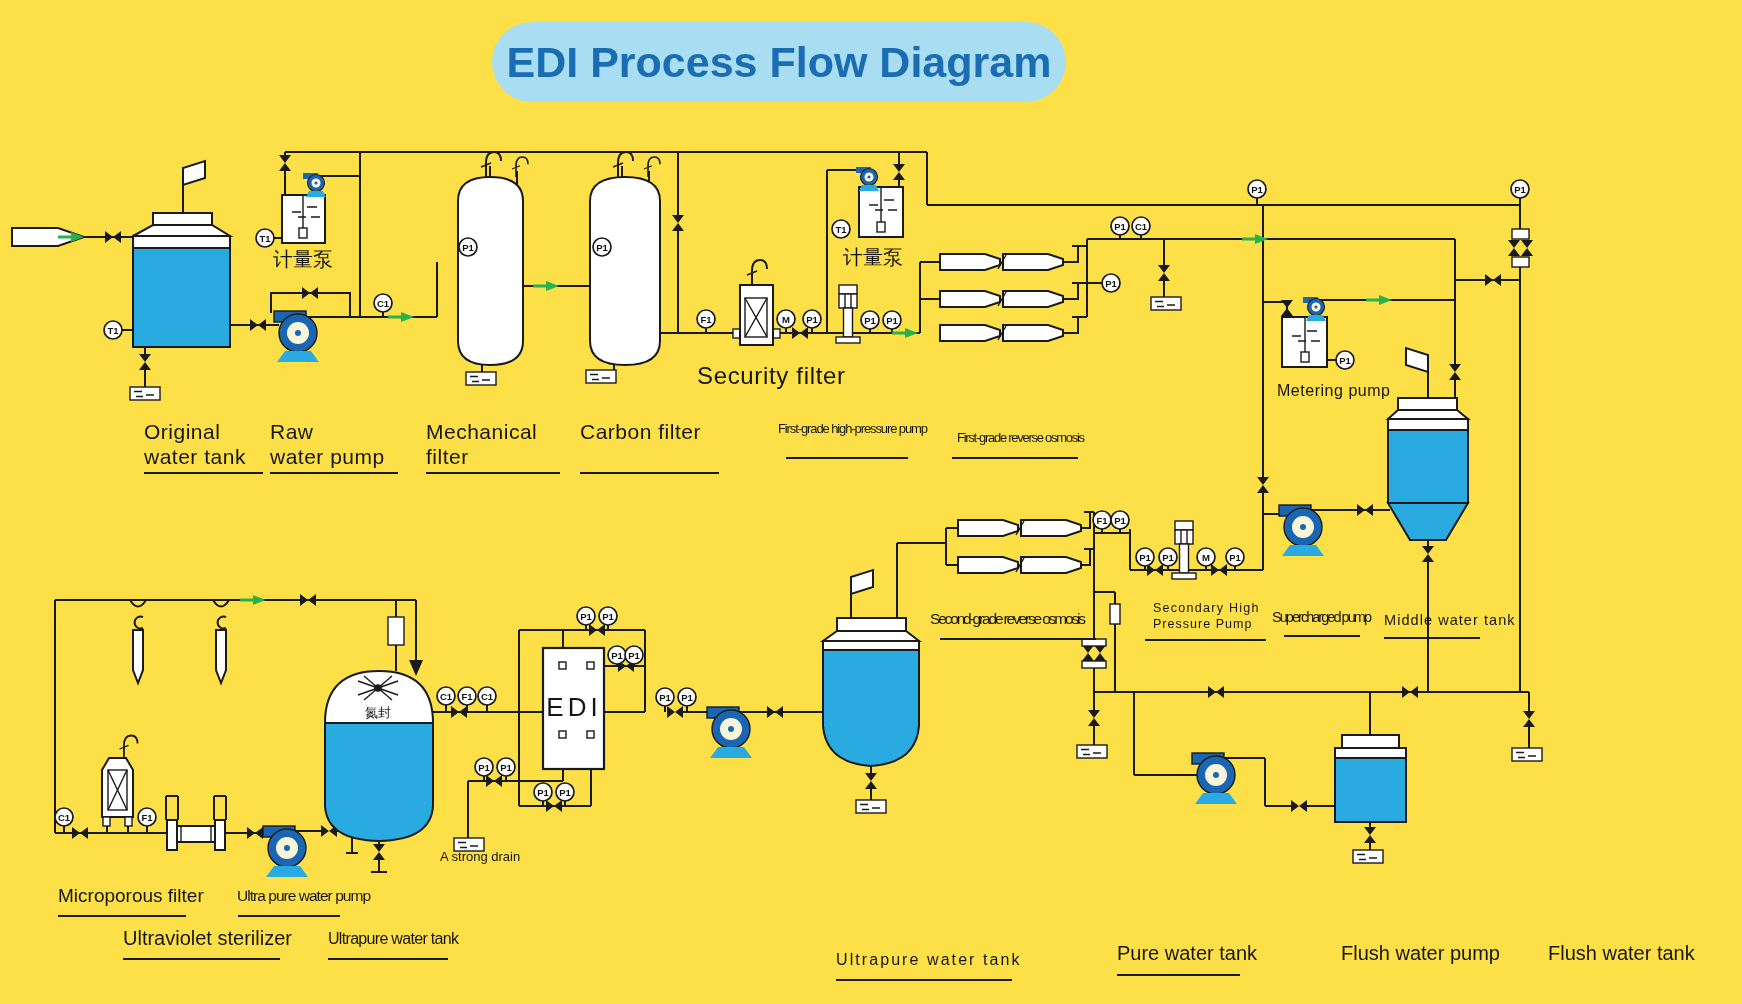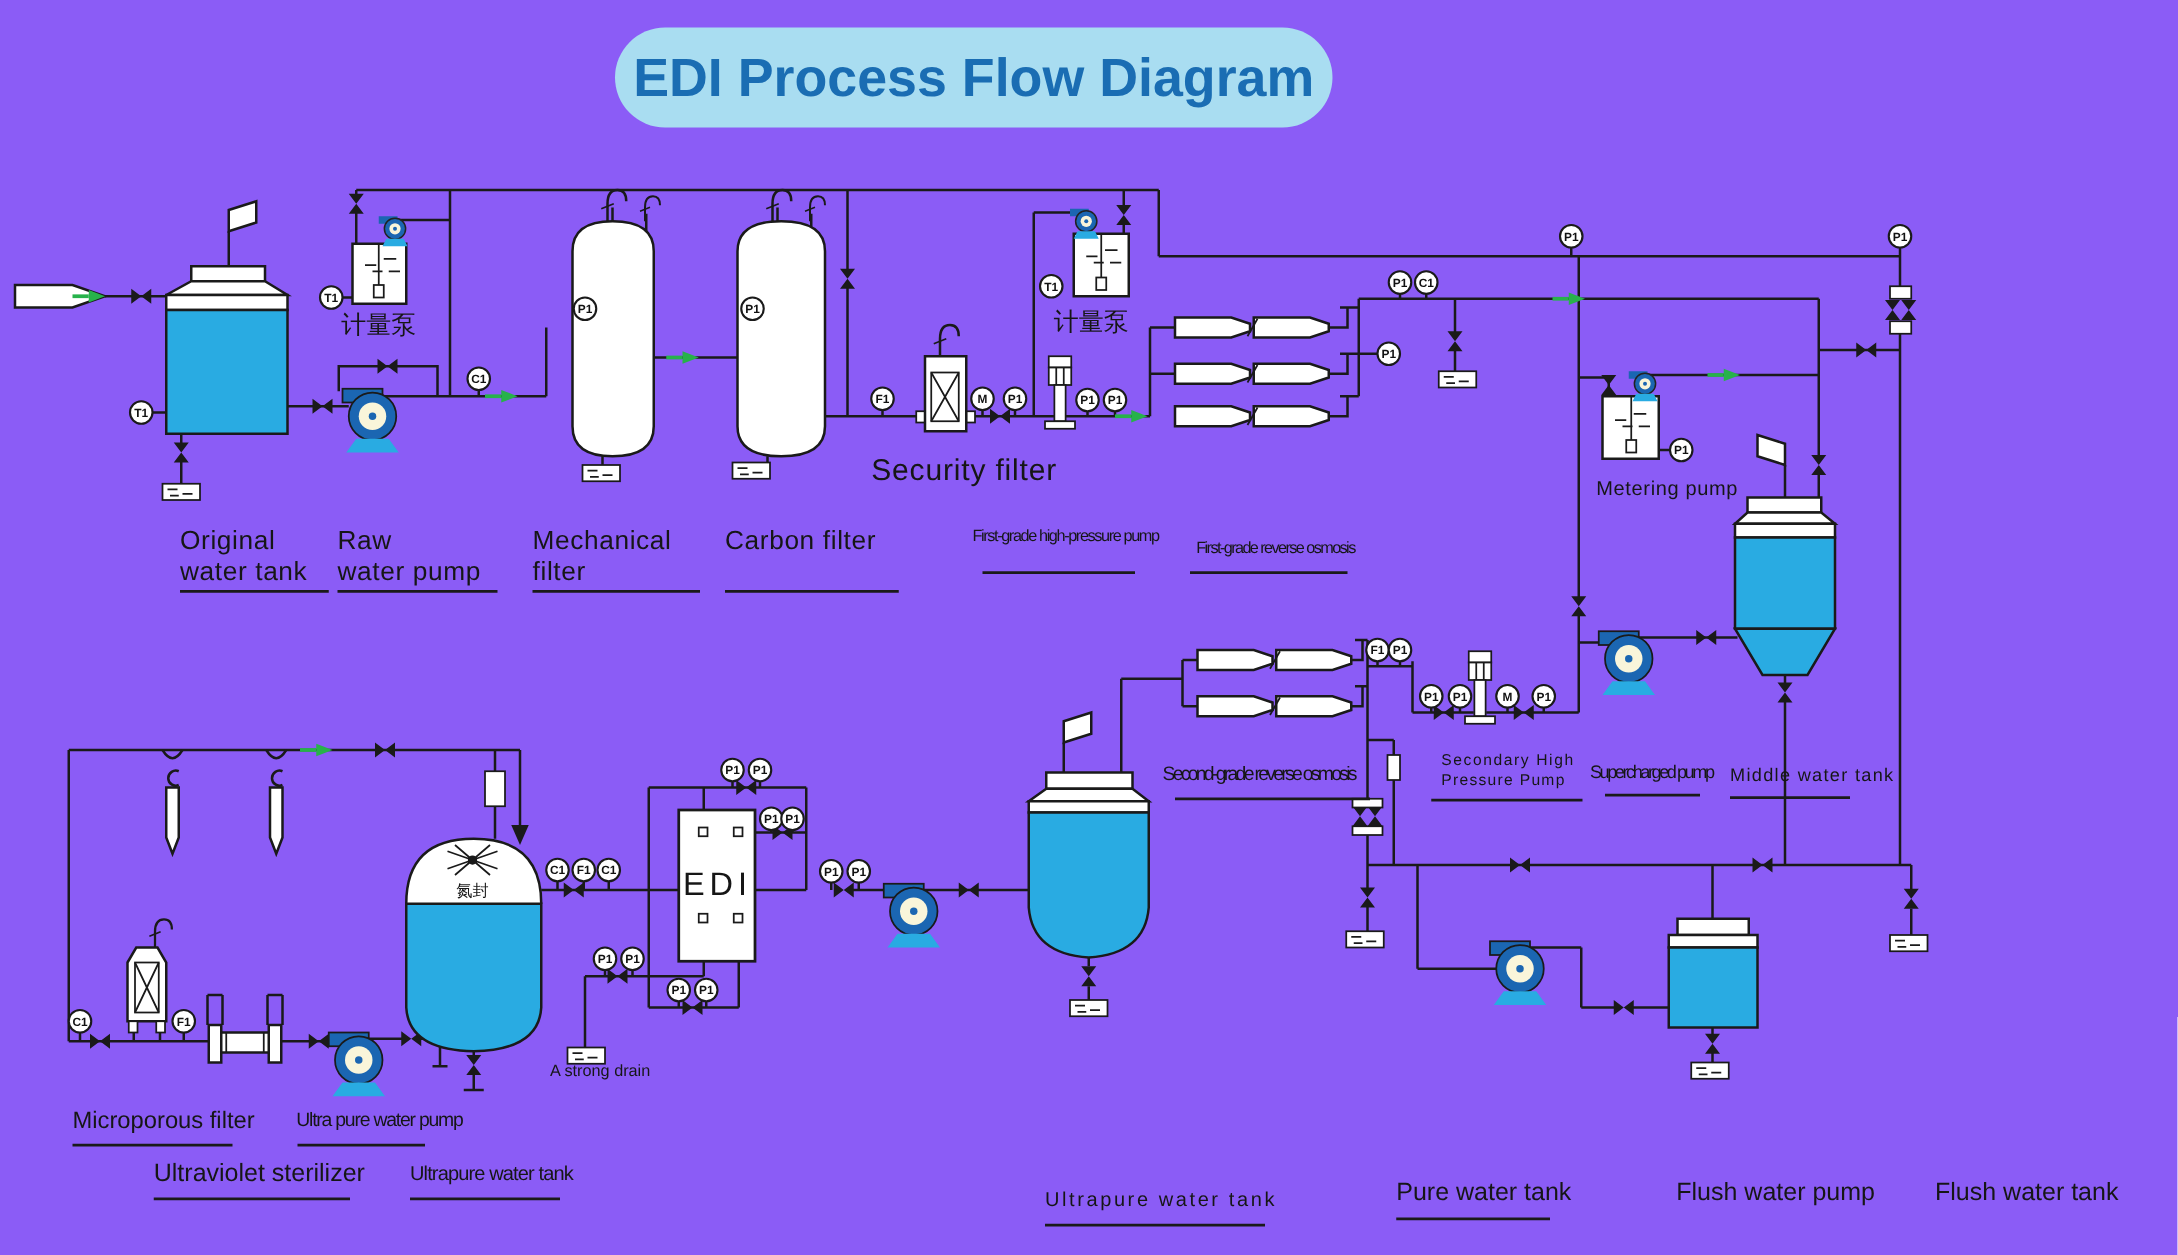--- a/index.html
+++ b/index.html
@@ -1,16 +1,16 @@
 <!DOCTYPE html>
 <html><head>
 <meta charset="utf-8">
 <style>
   html,body{margin:0;padding:0;background:#fff}
-  .stage{position:relative;width:1742px;height:1004px;background:#8b5cf6;overflow:hidden;
+  .stage{position:relative;width:1742px;height:1004px;background:#fde047;overflow:hidden;
          font-family:"Liberation Sans",sans-serif}
   svg{position:absolute;left:0;top:0}
   .pipe{fill:none;stroke:#1a1a1a;stroke-width:2}
   .thin{stroke-width:1.4}
   .sym{fill:#fff;stroke:#1a1a1a;stroke-width:2}
   .symt{fill:#fff;stroke:#1a1a1a;stroke-width:1.4}
   .blue{fill:#29abe2;stroke:#1a1a1a;stroke-width:2}
   .blk{fill:#1a1a1a}
   .inst circle{fill:#fff;stroke:#1a1a1a;stroke-width:1.7}
   .inst text{font-family:"Liberation Sans",sans-serif;font-weight:bold;font-size:9.5px;fill:#111;text-anchor:middle}

